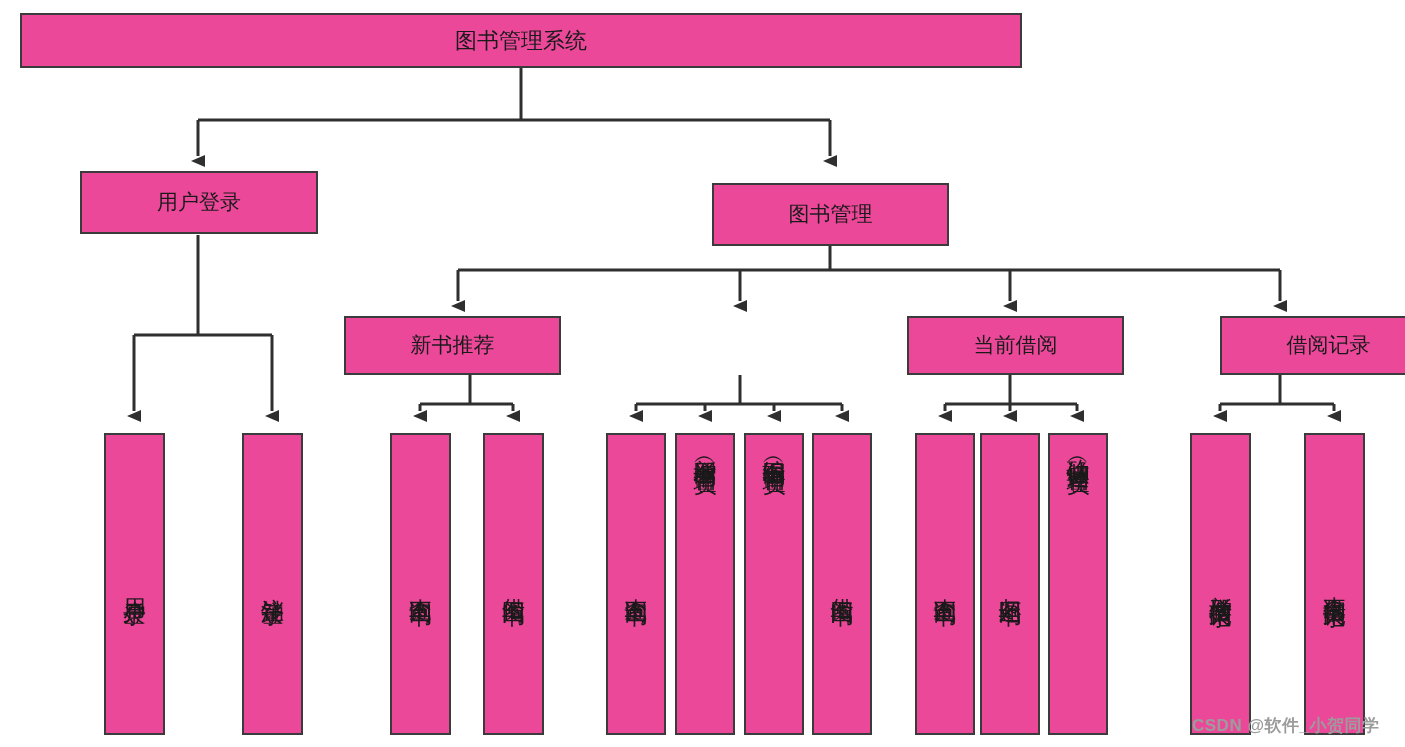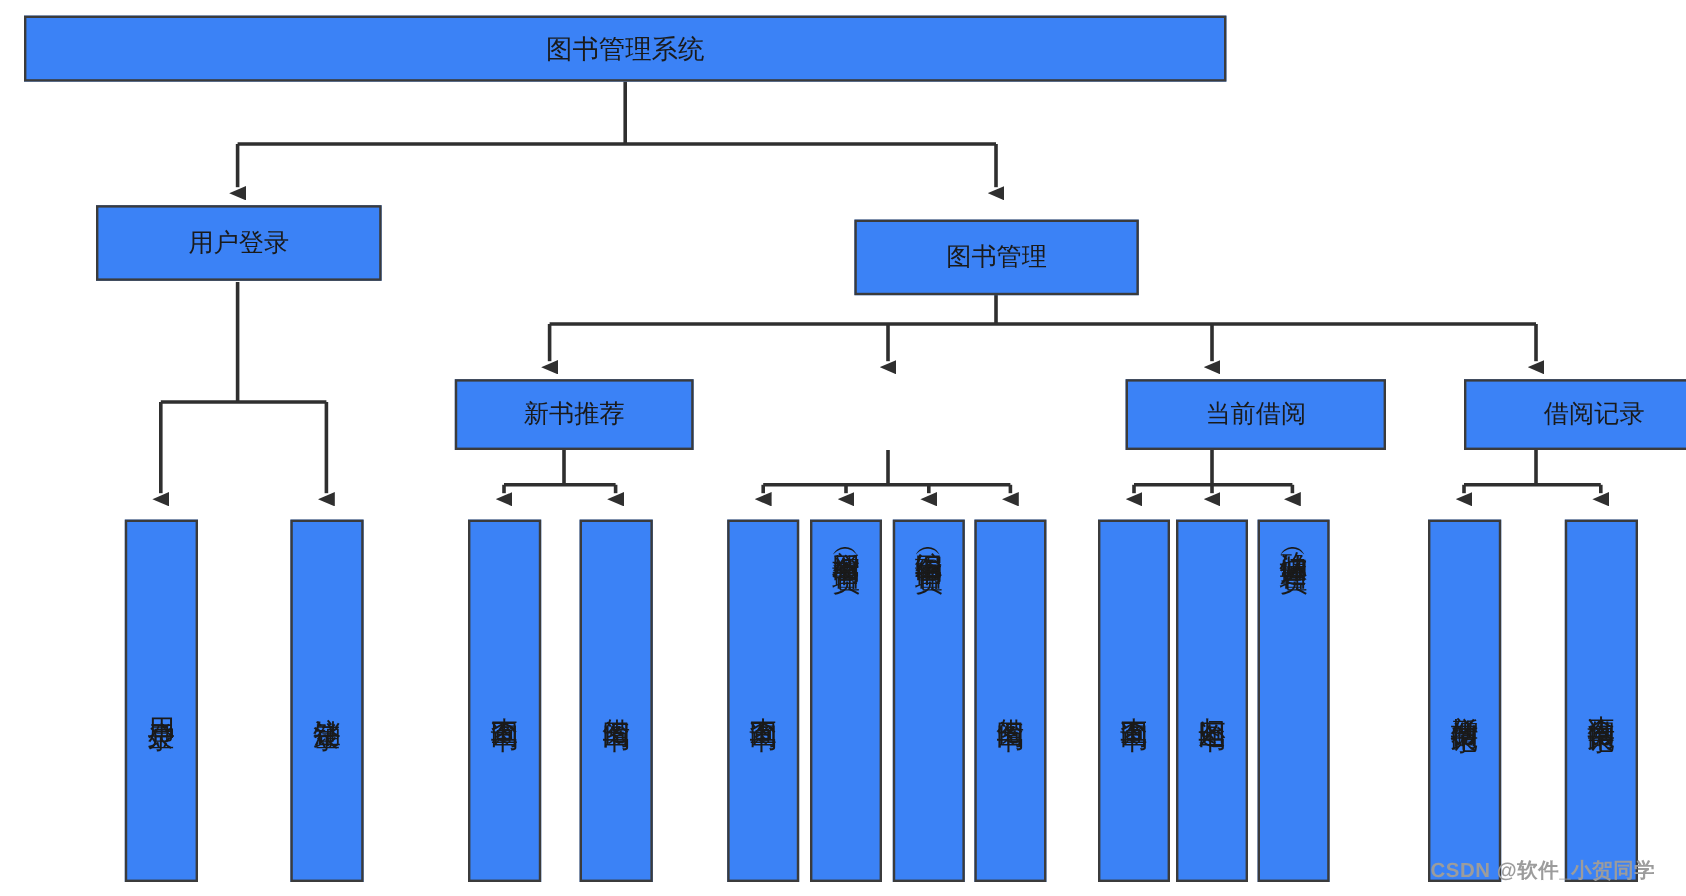--- a/index.html
+++ b/index.html
@@ -21,28 +21,27 @@
   #tree-svg {
     position: absolute;
     left: 0;
     top: 0;
     width: 1405px;
     height: 747px;
   }
   .node-box {
     position: absolute;
     box-sizing: border-box;
-    background: #3b82f6;
+    background: #ec4899;
     border: 2px solid #3b3b3b;
     display: flex;
     align-items: center;
     justify-content: center;
     color: #1a1a1a;
     line-height: 1.08;
-    font-family: Liberation Serif, serif;
   }
   .node-label {
     display: block;
     text-align: center;
     white-space: nowrap;
   }
   
   .node-h .node-label {
     writing-mode: horizontal-tb;
     font-size: 21px;
@@ -138,24 +137,24 @@
     <span class="node-label">图书管理系统</span>
   </div>
 
   <div class="node-box node-h" style="left:80px; top:171px; width:238px; height:63px;">
     <span class="node-label">用户登录</span>
   </div>
   <div class="node-box node-h" style="left:712px; top:183px; width:237px; height:63px;">
     <span class="node-label">图书管理</span>
   </div>
 
-  <div class="node-box node-h" style="left:379px; top:316px; width:199px; height:59px;align-items:center;">
+  <div class="node-box node-h" style="left:344px; top:316px; width:217px; height:59px;align-items:center;">
     <span class="node-label">新书推荐</span>
   </div>
-  <div class="node-box node-h" style="left:938px; top:316px; width:217px; height:59px;">
+  <div class="node-box node-h" style="left:907px; top:316px; width:217px; height:59px;">
     <span class="node-label">当前借阅</span>
   </div>
   <div class="node-box node-h" style="left:1172px; top:316px; width:217px; height:59px;margin-left:48px;">
     <span class="node-label">借阅记录</span>
   </div>
 
   <div class="node-box node-v pad-mid" style="left:104px; top:433px; width:61px; height:302px;">
     <span class="node-label">用户登录</span>
   </div>
   <div class="node-box node-v pad-mid" style="left:242px; top:433px; width:61px; height:302px;">

